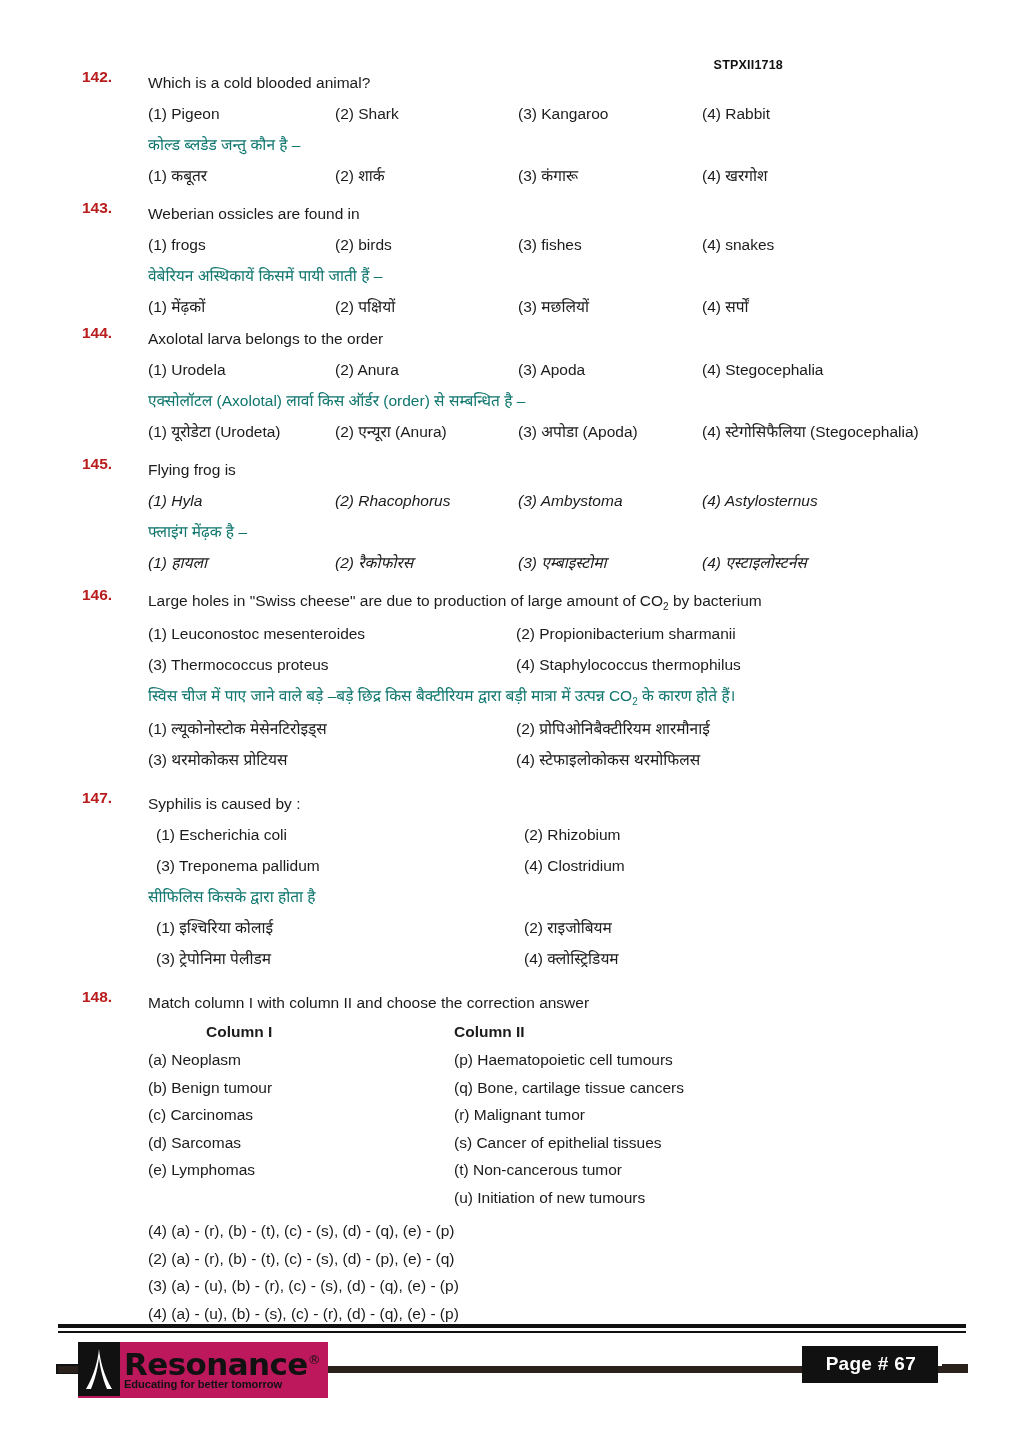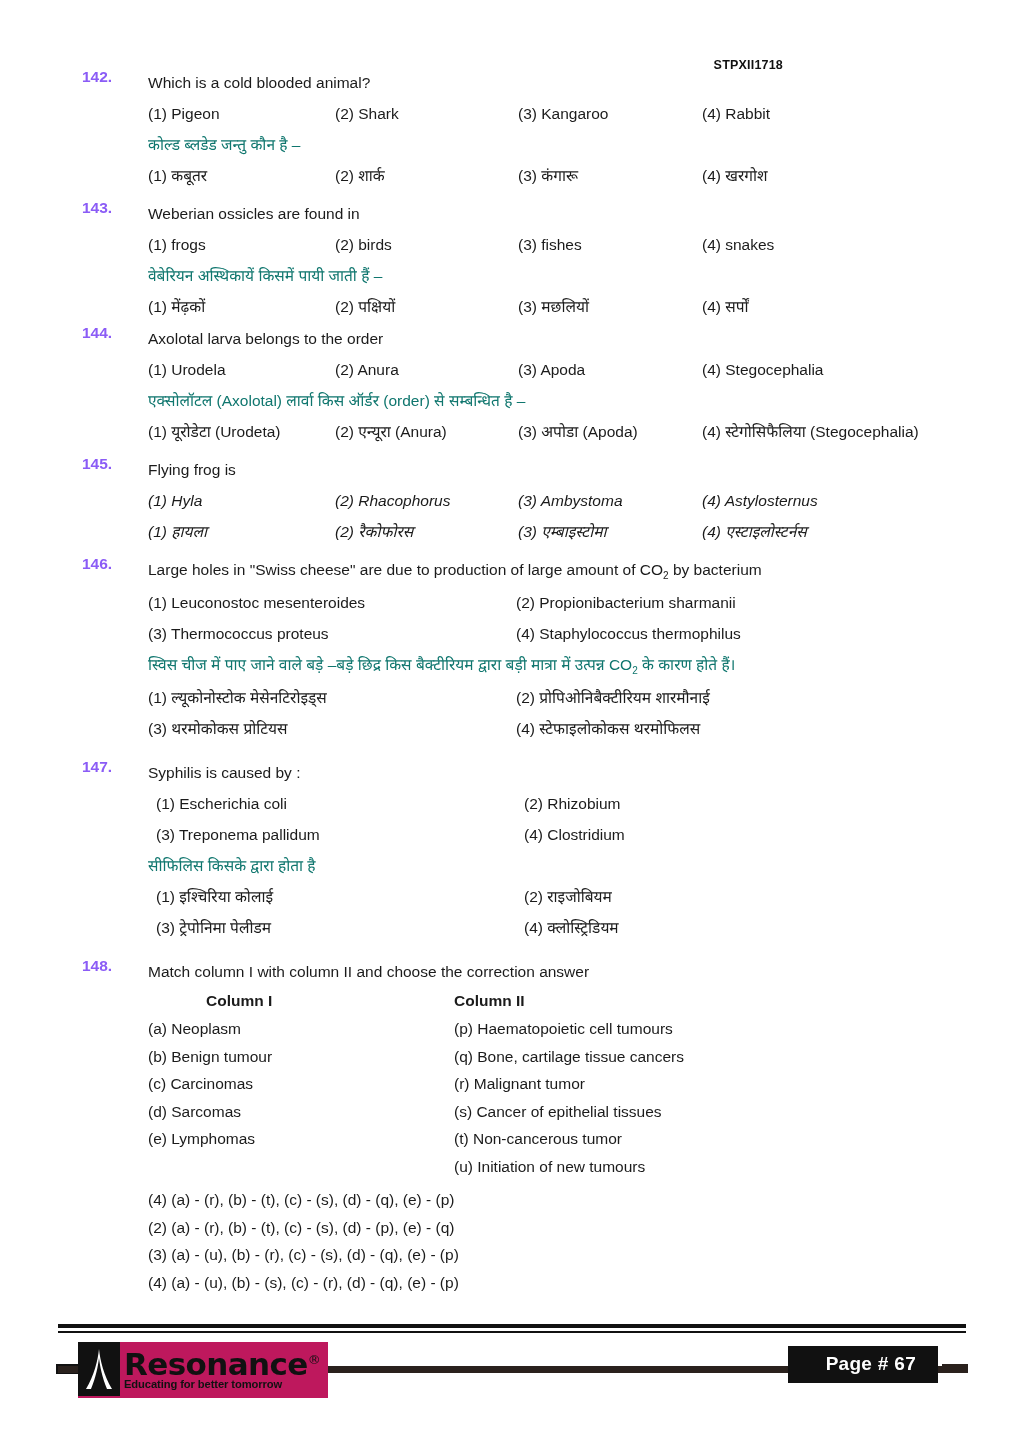--- a/index.html
+++ b/index.html
@@ -49,21 +49,21 @@
     padding-left: 148px;
     margin-bottom: 2px;
   }
   .q-num {
     position: absolute;
     left: 82px;
     top: 0;
     width: 58px;
     font-size: 15.5px;
     font-weight: bold;
-    color: #8b5cf6;
+    color: #b91c1c;
   }
   .q-stem {
     font-size: 15.5px;
     line-height: 30px;
     color: #1b1b1b;
     white-space: nowrap;
   }
   .q-stem-hi {
     font-size: 15.5px;
     line-height: 31px;
@@ -225,21 +225,21 @@
     margin-top: -3px;
   }
   .page-badge {
     position: absolute;
     right: 86px;
     top: 22px;
     background: #111;
     color: #fff;
     font-size: 19px;
     font-weight: bold;
-    padding: 6px 22px 7px 38px;
+    padding: 6px 22px 7px 24px;
     line-height: 24px;
     letter-spacing: 0.3px;
   }
 </style>
 </head>
 <body>
 
 <div class="page">
 
   <div class="header-code">STPXII1718</div>
@@ -306,20 +306,21 @@
 
     <div class="q">
       <div class="q-num">145.</div>
       <div class="q-stem">Flying frog is</div>
       <div class="opts4">
         <div class="opt ital">(1) Hyla</div>
         <div class="opt ital">(2) Rhacophorus</div>
         <div class="opt ital">(3) Ambystoma</div>
         <div class="opt ital">(4) Astylosternus</div>
       </div>
+      <div class="q-stem-hi">फ्लाइंग मेंढ़क है –</div>
       <div class="opts4">
         <div class="opt ital">(1) हायला</div>
         <div class="opt ital">(2) रैकोफोरस</div>
         <div class="opt ital">(3) एम्बाइस्टोमा</div>
         <div class="opt ital">(4) एस्टाइलोस्टर्नस</div>
       </div>
     </div>
 
     <div class="gap-sm"></div>
 

